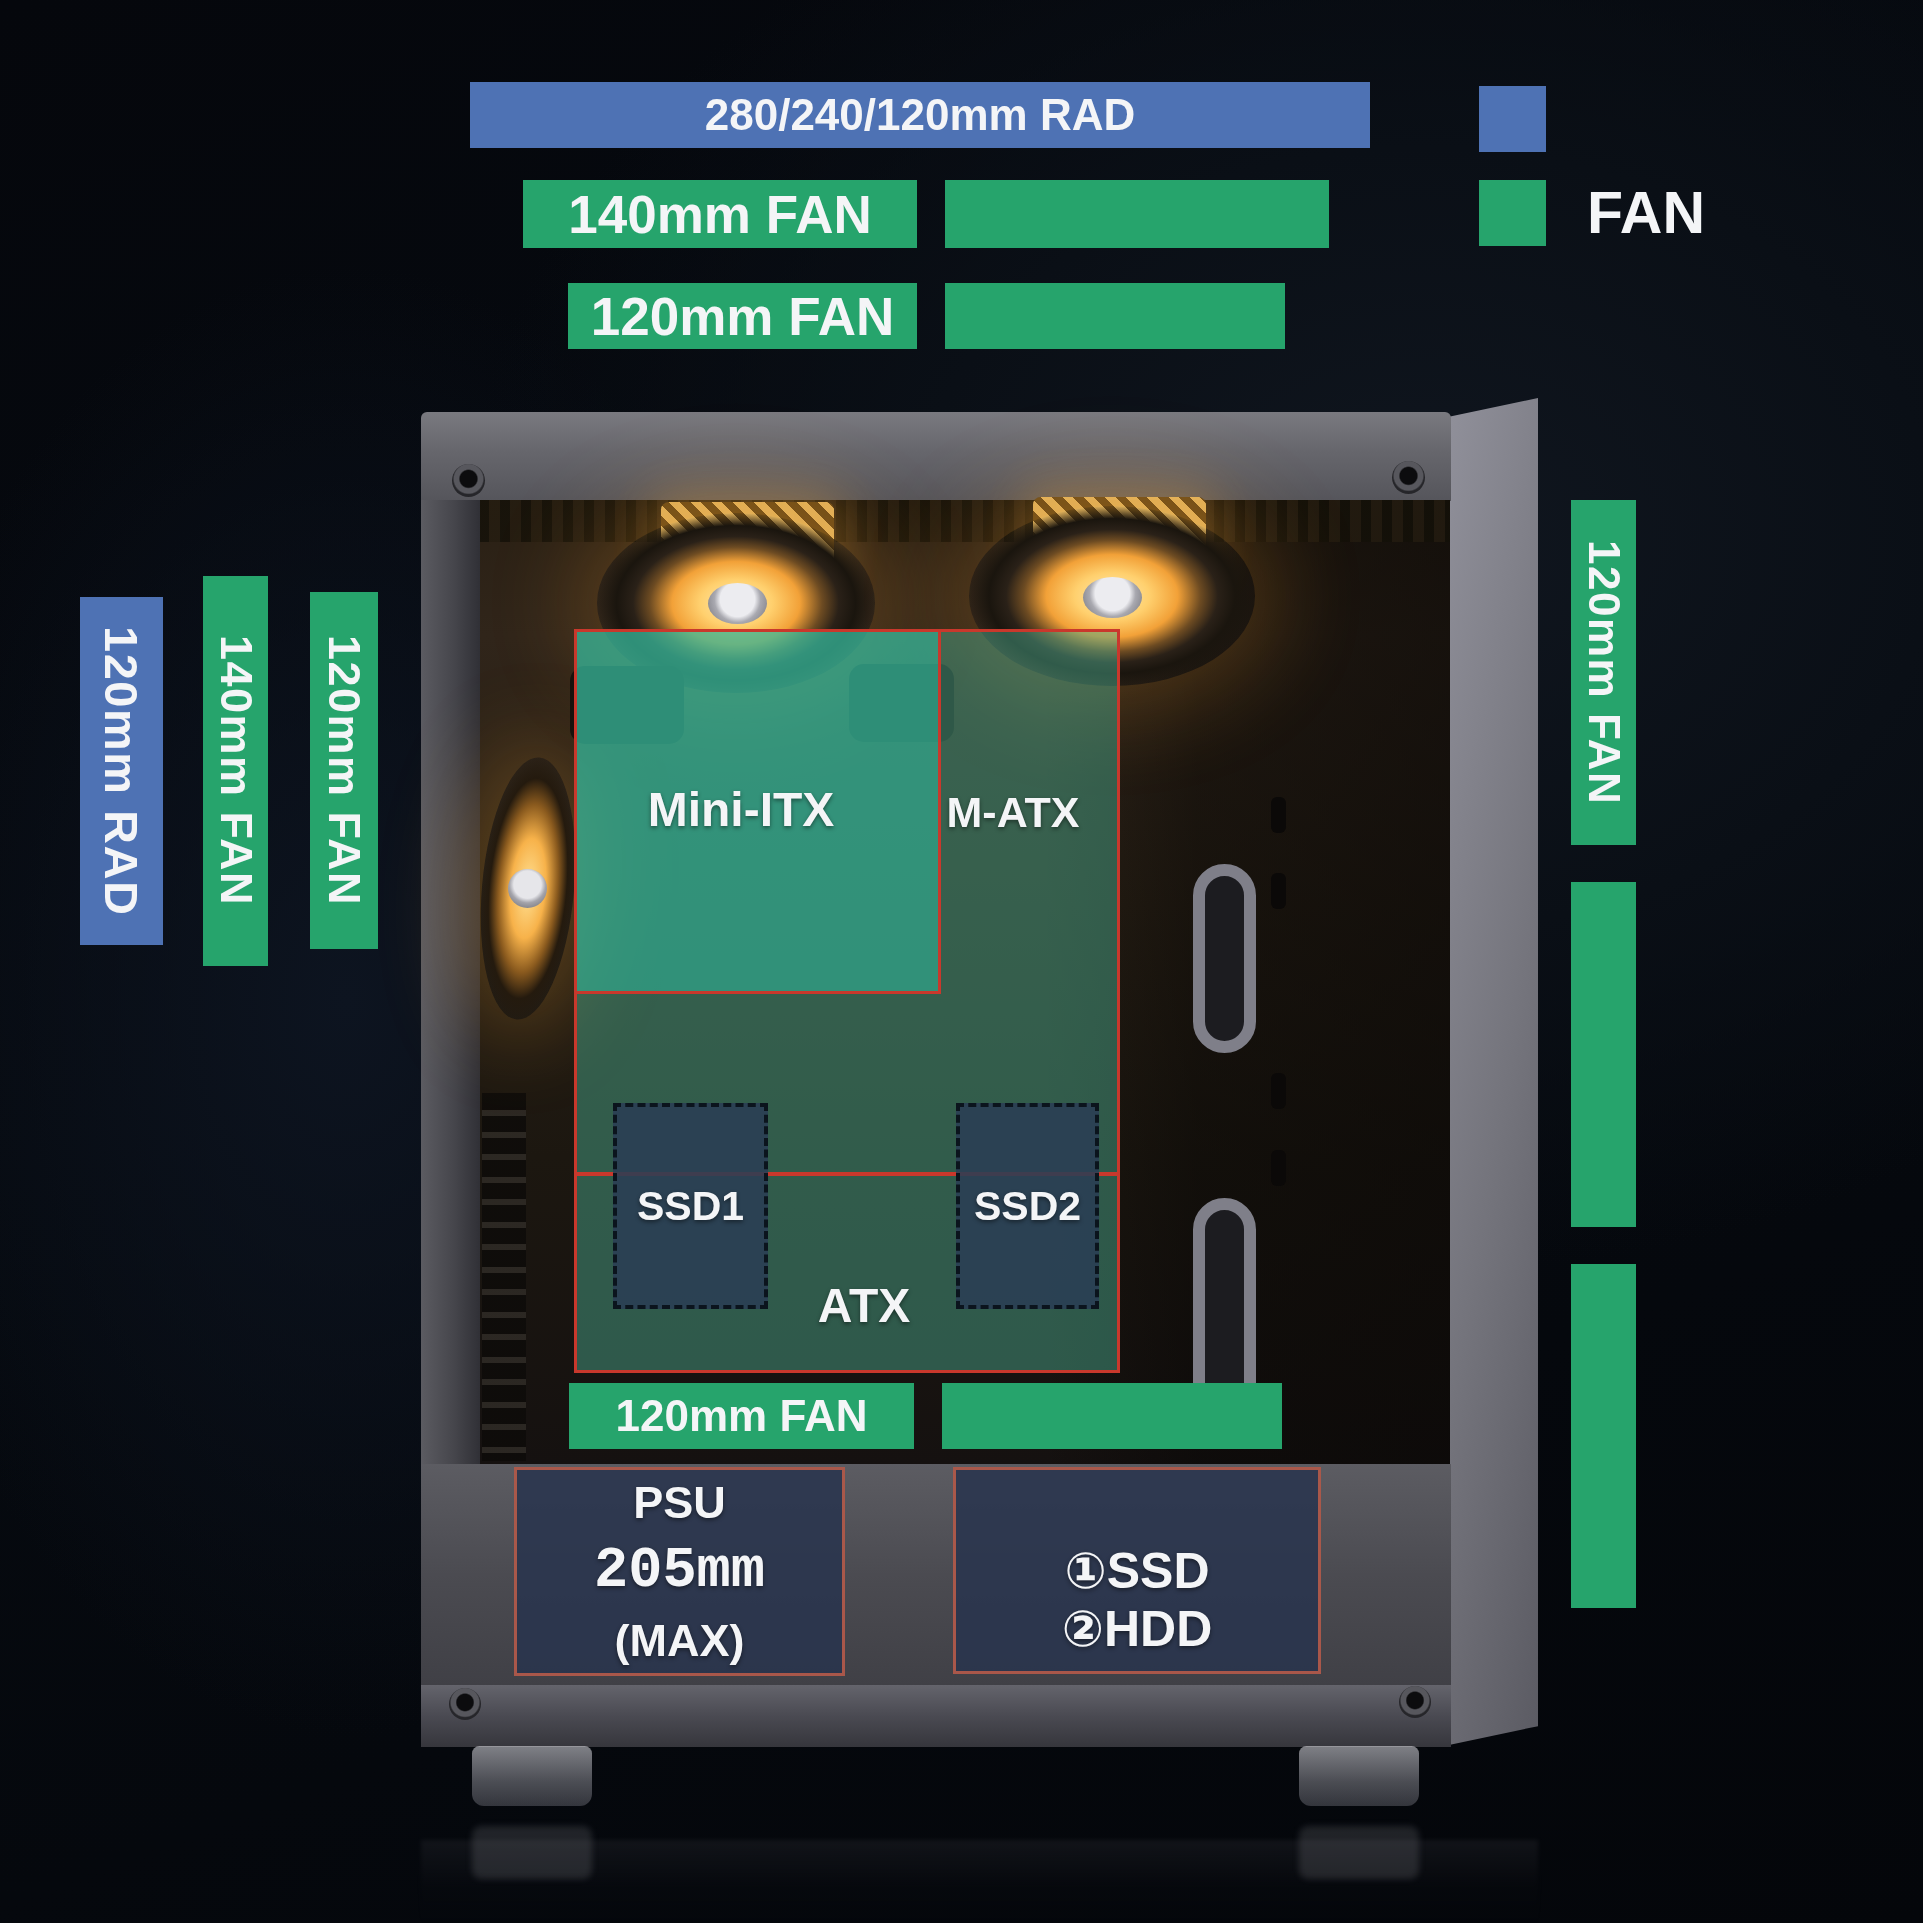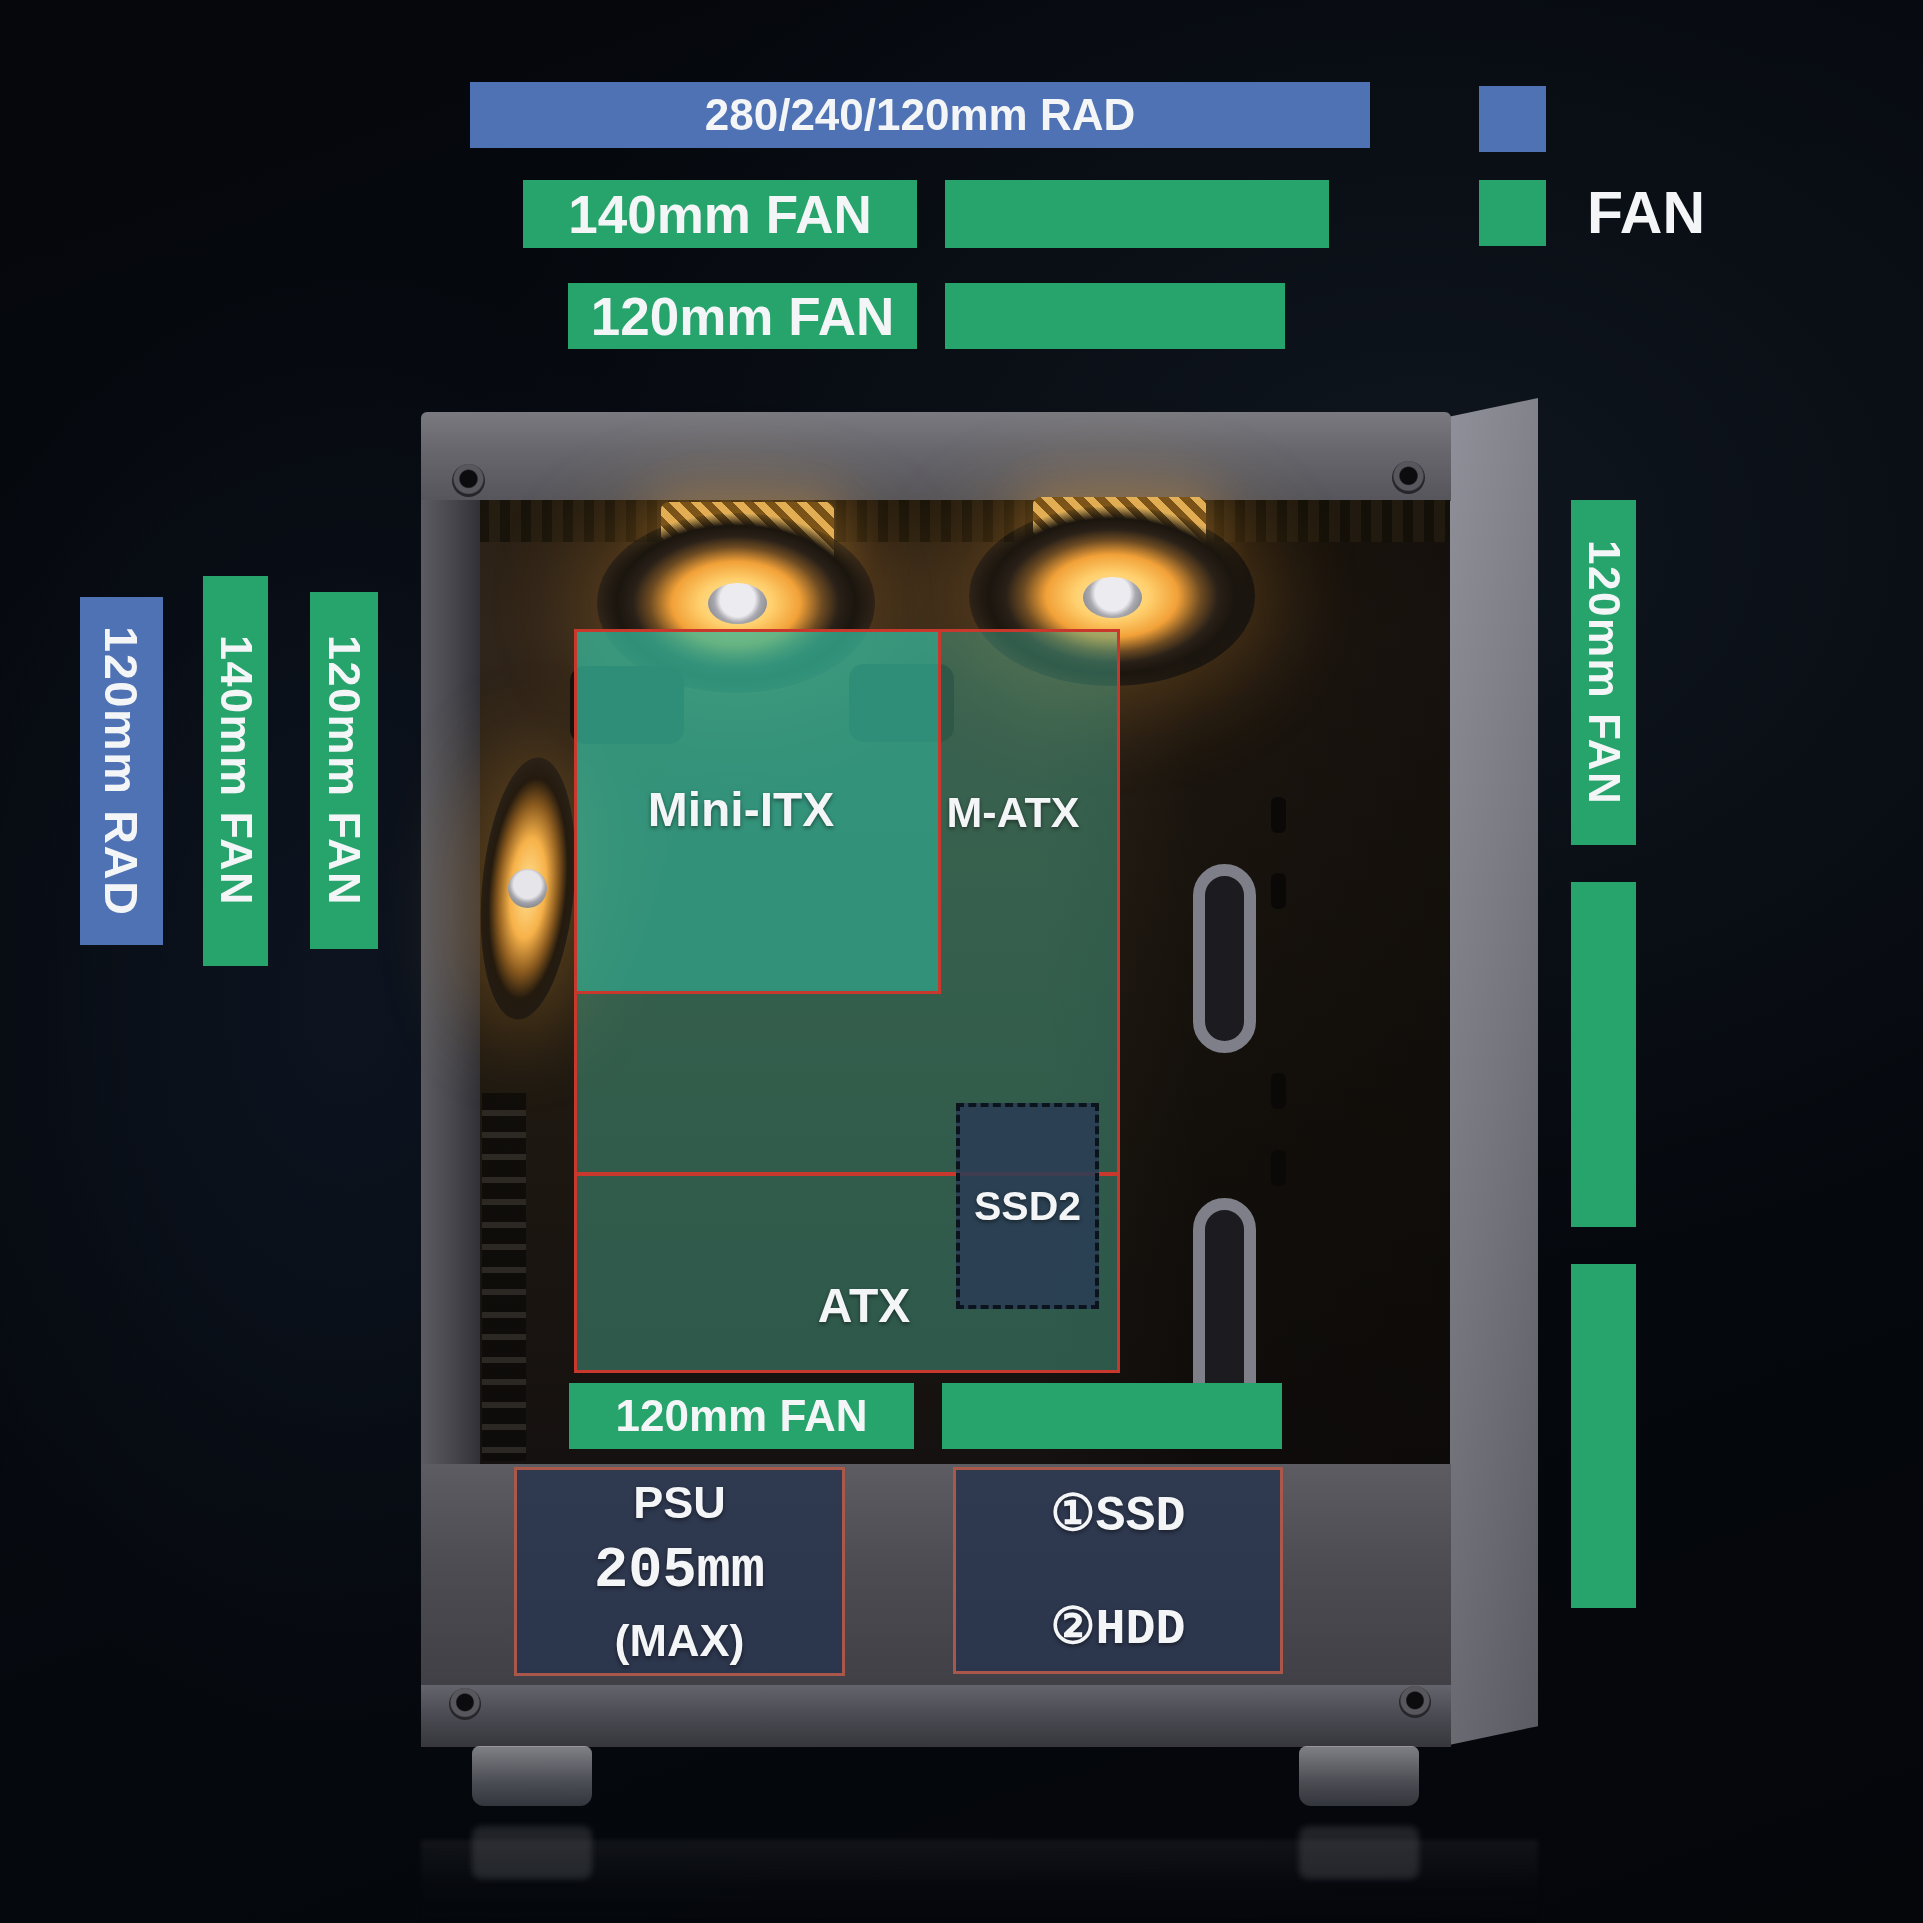--- a/index.html
+++ b/index.html
@@ -115,38 +115,42 @@
 
   <div class="abs" style="left:574px;top:629px;width:546px;height:744px;background:var(--mobo-green);border:3.8px solid var(--outline-red);"></div>
   <div class="abs" style="left:574px;top:629px;width:367px;height:365px;background:var(--mobo-teal);border:3.8px solid var(--outline-red);"></div>
   <div class="abs" style="left:574px;top:1172px;width:546px;height:3.8px;background:var(--outline-red);"></div>
 
   <div class="overlay-label abs" style="left:574px;top:782px;width:334px;font-size:48px;">Mini-ITX</div>
   <div class="overlay-label abs" style="left:942px;top:788px;width:142px;font-size:43px;">M-ATX</div>
   <div class="overlay-label abs" style="left:721px;top:1278px;width:286px;font-size:48px;">ATX</div>
 
 
+  <div class="abs" style="left:613px;top:1103px;width:155px;height:206px;background:var(--ssd-fill);
+              border:4.5px dashed #0b141d;display:flex;align-items:center;justify-content:center;">
+    <span class="overlay-label" style="font-size:41px;">SSD1</span>
+  </div>
   <div class="abs" style="left:956px;top:1103px;width:143px;height:206px;background:var(--ssd-fill);
               border:4.5px dashed #0b141d;display:flex;align-items:center;justify-content:center;">
     <span class="overlay-label" style="font-size:41px;">SSD2</span>
   </div>
 
   <div class="hbar green abs" style="left:569px;top:1383px;width:345px;height:66px;font-size:44px;">
       <span>120mm FAN</span>
     </div>
   <div class="abs green" style="left:942px;top:1383px;width:340px;height:66px;"></div>
 
   <div class="abs" style="left:514px;top:1467px;width:331px;height:209px;background:var(--psu-fill);border:3.8px solid var(--psu-border);
               display:flex;flex-direction:column;align-items:center;justify-content:center;line-height:1.36;">
     <span class="overlay-label" style="font-size:45px;">PSU</span>
     <span class="overlay-label" style="font-size:57px;font-family:Liberation Mono, monospace;">205mm</span>
     <span class="overlay-label" style="font-size:45px;">(MAX)</span>
   </div>
-  <div class="abs" style="left:953px;top:1467px;width:330px;height:207px;background:var(--psu-fill);border:3.8px solid var(--psu-border);
-              display:flex;flex-direction:column;align-items:center;justify-content:space-between;padding:13.5px 0;font-family:Liberation Mono, monospace;">
+  <div class="abs" style="left:953px;top:1467px;width:368px;height:207px;background:var(--psu-fill);border:3.8px solid var(--psu-border);
+              display:flex;flex-direction:column;align-items:center;justify-content:flex-end;padding:13.5px 0;">
     <span class="overlay-label" style="font-size:50px;">①SSD</span>
     <span class="overlay-label" style="font-size:50px;">②HDD</span>
   </div>
 
   <div class="hbar blue abs" style="left:470px;top:82px;width:900px;height:66px;font-size:44px;">
       <span>280/240/120mm RAD</span>
     </div>
   <div class="hbar green abs" style="left:523px;top:180px;width:394px;height:68px;font-size:53px;">
       <span>140mm FAN</span>
     </div>

